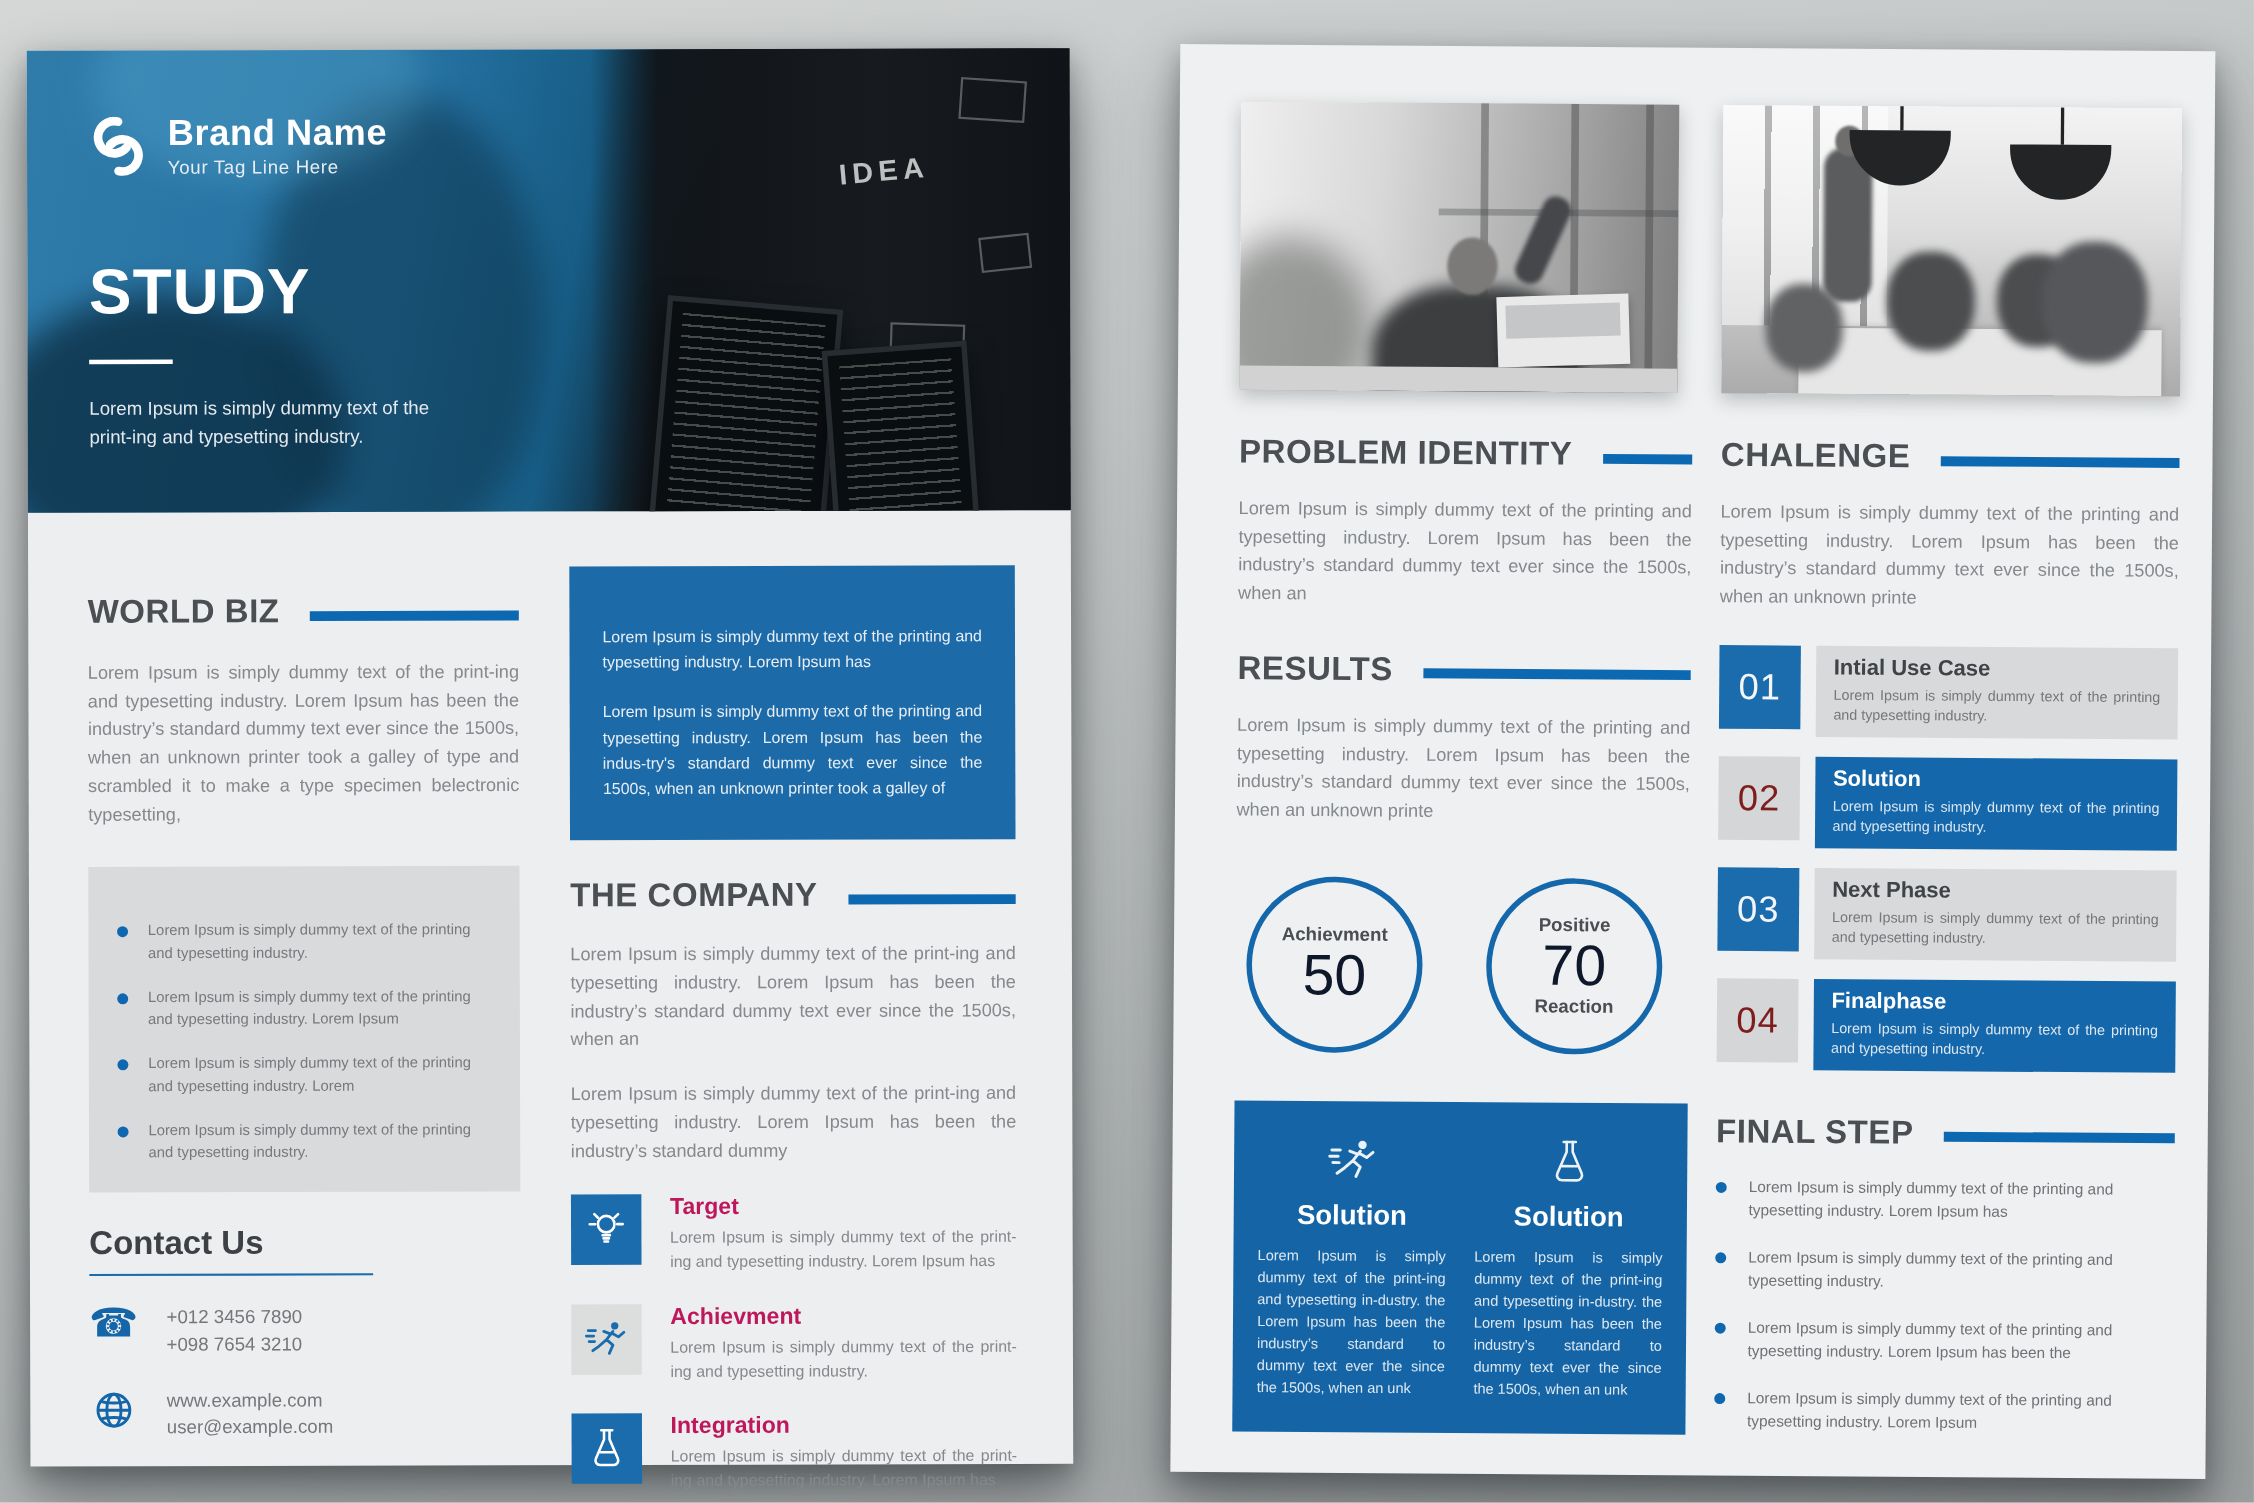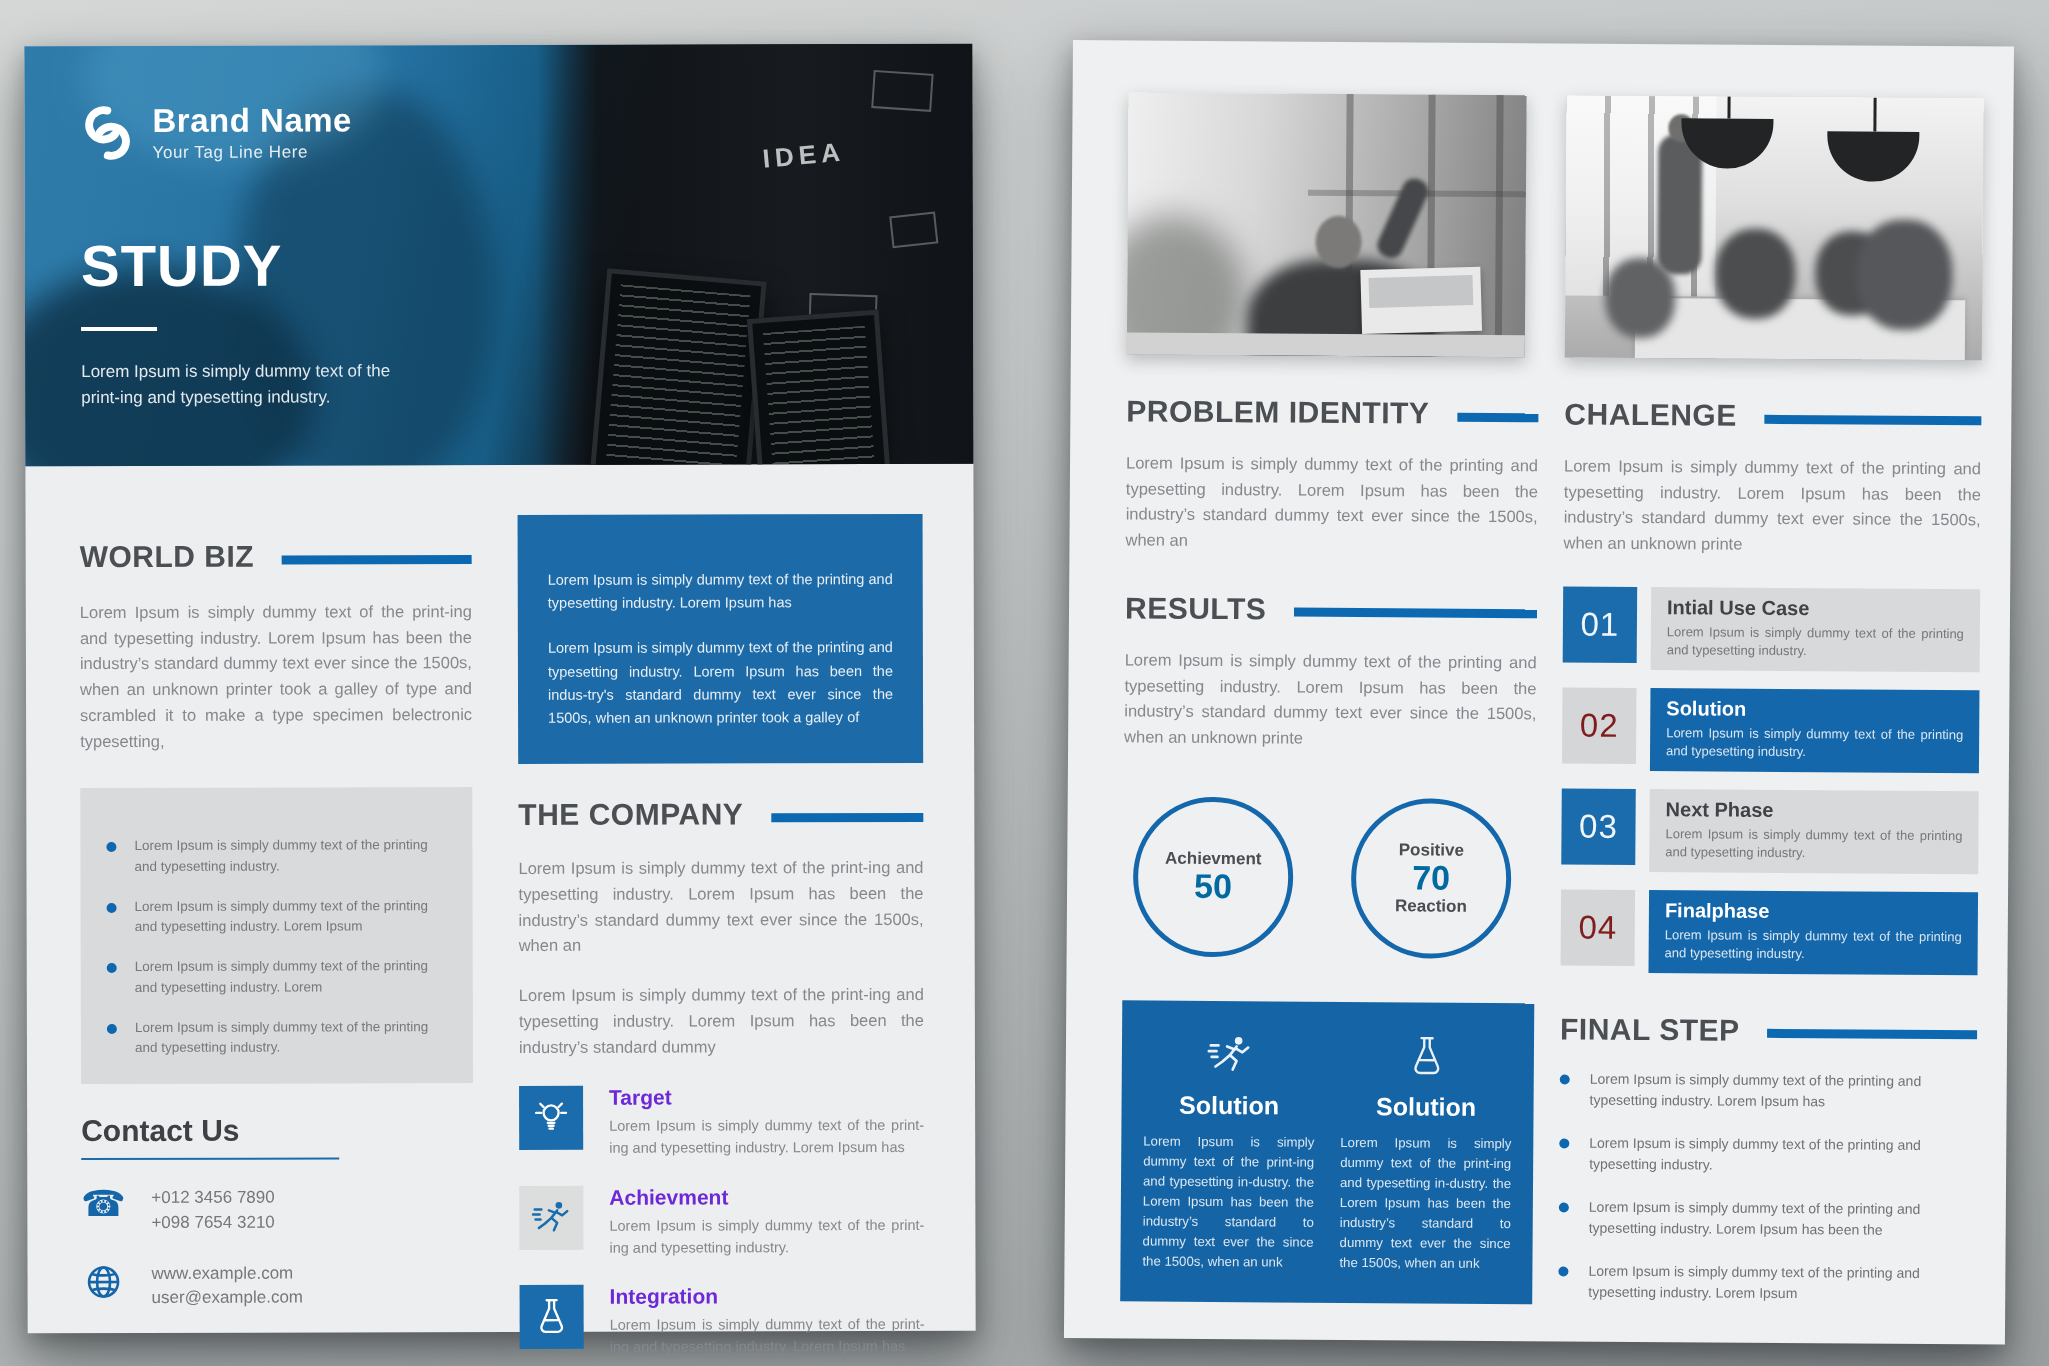--- a/index.html
+++ b/index.html
@@ -69,21 +69,21 @@
   .ov-bar{flex:1;height:8px;background:#fff;margin-left:26px;margin-top:4px;}
   .ov-p{font-size:14.5px;line-height:1.6;color:#e8eef5;text-align:justify;margin:22px 0 0 0;}
 
   .company{margin-top:34px;}
   .cmp-p{margin-top:24px;font-size:16.5px;}
 
   .feature{display:flex;gap:26px;margin-top:26px;align-items:flex-start;}
   .f-ic{width:64px;height:64px;flex:none;display:flex;align-items:center;justify-content:center;}
   .f-ic.blue{background:#1a6cad;color:#fff;}
   .f-ic.gray{background:#dcdddd;color:#1a6cad;}
-  .f-title{font-size:21px;font-weight:800;color:#6d28d9;}
+  .f-title{font-size:21px;font-weight:800;color:#be185d;}
   .f-body{margin-top:6px;font-size:14.5px;line-height:1.5;color:#85888d;text-align:justify;}
 
   
   .rp-photos{display:grid;grid-template-columns:398px 1fr;column-gap:40px;padding:52px 30px 0 56px;}
   .photo{position:relative;height:262px;overflow:hidden;box-shadow:0 6px 16px rgba(30,34,38,.25);}
   #photo-man{background:linear-gradient(95deg,#efefef 0%,#d8d8d8 32%,#ababab 68%,#7e7e7e 100%);}
   .win-bar{position:absolute;top:0;width:7px;height:100%;background:rgba(70,72,74,.45);}
   .wb-a{left:218px;} .wb-b{left:300px;} .wb-c{left:368px;}
   .win-h{position:absolute;left:180px;right:0;top:96px;height:6px;background:rgba(70,72,74,.35);}
   .pm-plant{left:-30px;bottom:-30px;width:150px;height:170px;background:rgba(90,92,90,.55);}
@@ -108,21 +108,21 @@
   .tp4{left:40px;bottom:20px;width:70px;height:80px;background:#606264;}
 
   .rp-body{display:grid;grid-template-columns:412px 1fr;column-gap:26px;padding:40px 30px 0 56px;}
   .rp-sec{margin-top:0;}
   .rp-para{margin-top:22px;font-size:16.5px;}
   .results{margin-top:38px;}
 
   .stats{display:flex;gap:58px;margin:46px 0 0 10px;}
   .stat-circle{width:150px;height:150px;border-radius:50%;border:5px solid #1467ab;display:flex;flex-direction:column;align-items:center;justify-content:center;background:transparent;}
   .stat-top{font-size:17px;font-weight:700;color:#4a4d52;}
-  .stat-val{font-size:34px;font-weight:700;color:#0369a1;line-height:1.05;}
+  .stat-val{font-size:52px;font-weight:400;color:#0f172a;line-height:1.05;}
   .stat-bottom{font-size:17px;font-weight:700;color:#4a4d52;}
 
   .solution-box{margin-top:44px;background:#1565a6;padding:28px 22px 30px 22px;display:grid;grid-template-columns:1fr 1fr;column-gap:26px;}
   .sol-col{display:flex;flex-direction:column;align-items:center;}
   .sol-ic{color:#eaf1f7;height:52px;display:flex;align-items:center;}
   .sol-title{margin-top:10px;font-size:25px;font-weight:800;color:#fff;}
   .sol-body{margin-top:12px;font-size:13.2px;line-height:1.52;color:#dce7f1;text-align:justify;}
 
   .steps{margin-top:30px;}
   .step{display:flex;gap:14px;margin-top:18px;}

